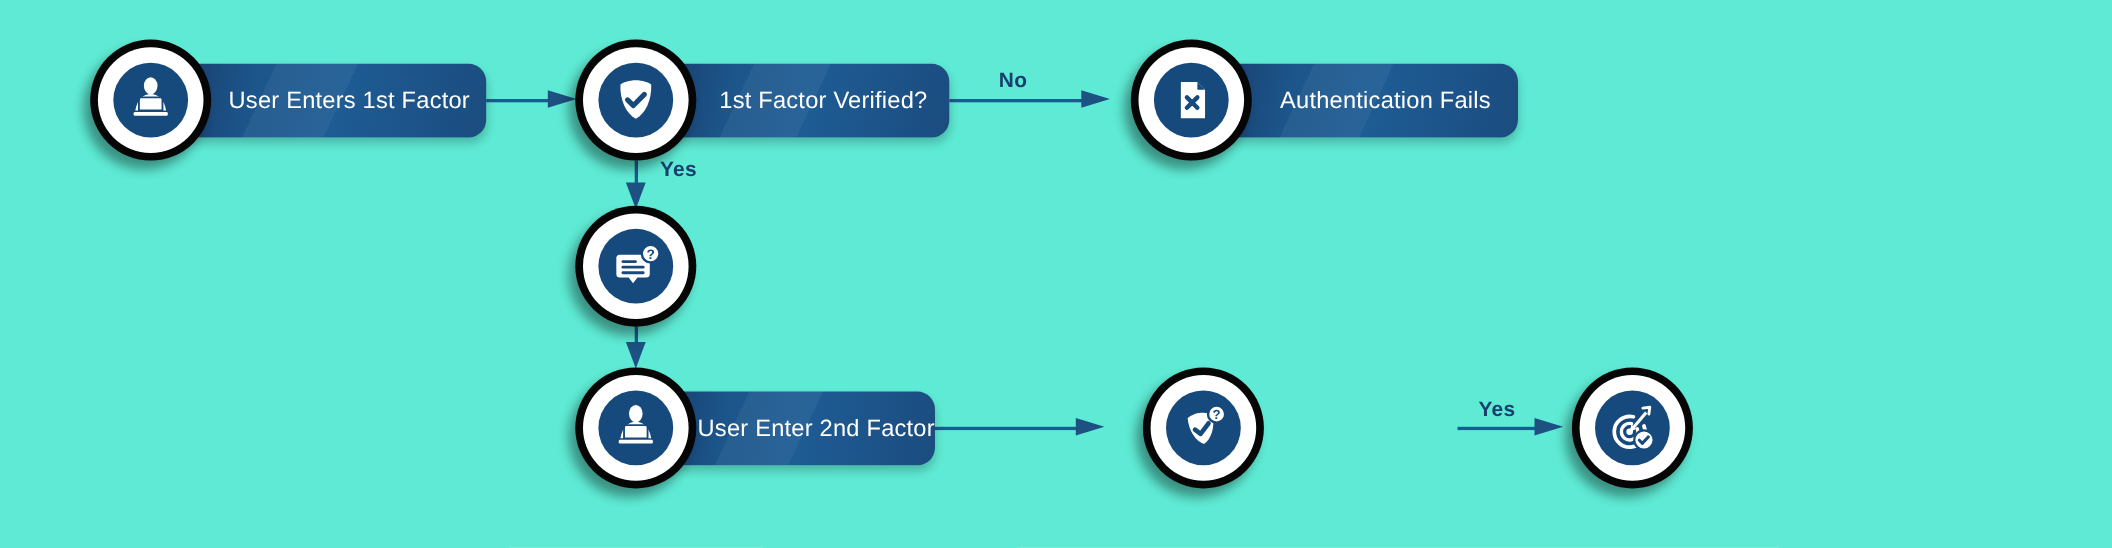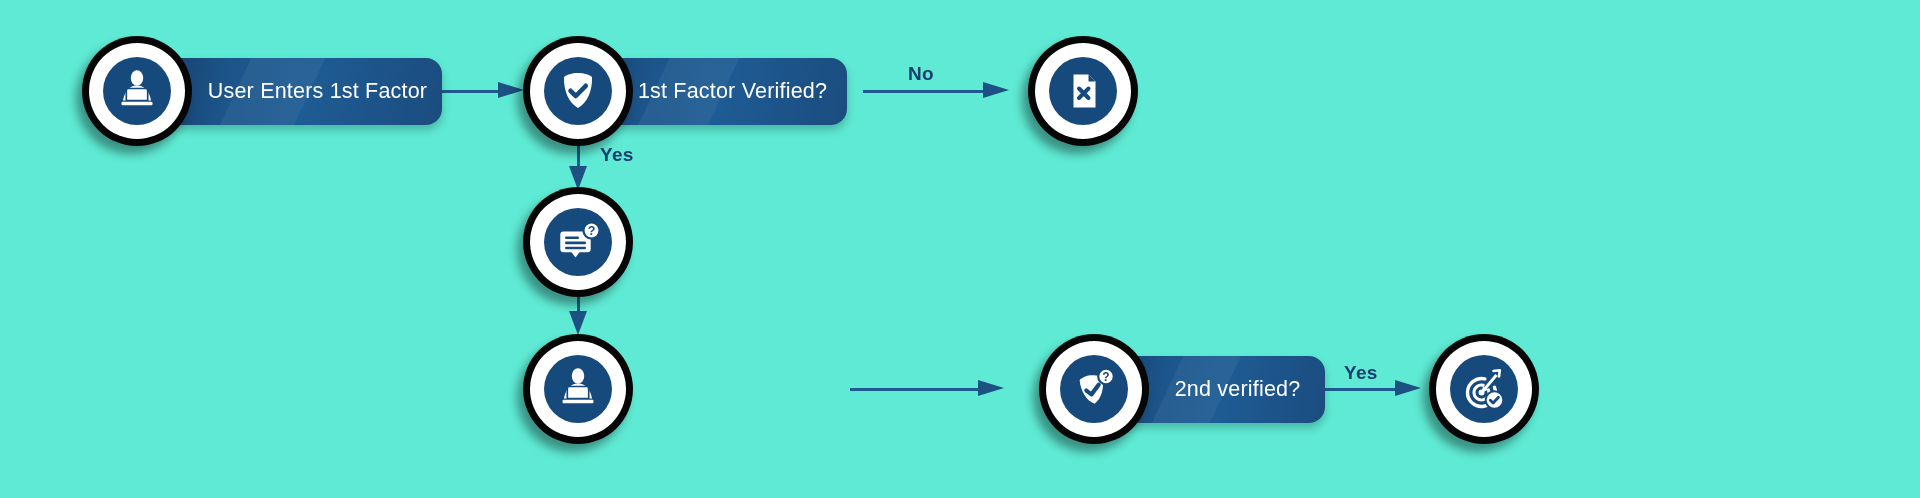--- a/index.html
+++ b/index.html
@@ -94,34 +94,37 @@
         <svg viewBox="0 0 48 48">
           <ellipse cx="24" cy="11" rx="6.2" ry="7.8" fill="#fff"></ellipse>
           <path d="M24 18.5 C17.5 18.5 11.8 23 10 33.5 L38 33.5 C36.2 23 30.5 18.5 24 18.5 Z" fill="#fff"></path>
           <path d="M15.5 21.5 h17 a2.2 2.2 0 0 1 2.2 2.2 V33.5 h-21.4 V23.7 a2.2 2.2 0 0 1 2.2 -2.2 Z" fill="#fff" stroke="#174A7C" stroke-width="1.7"></path>
           <rect x="8.5" y="34.8" width="31" height="3.4" rx="1.2" fill="#fff"></rect>
         </svg>
       </div>
     </div>
   </div>
 
-  <div class="pill" style="left:562px;top:58px;width:285px;">
+  <div class="pill" style="left:578px;top:58px;width:285px;">
     <span class="pill-text">1st Factor Verified?</span>
   </div>
   <div class="circle" style="left:523px;top:36px;">
     <div class="circle-white">
       <div class="circle-navy">
         <svg viewBox="0 0 48 48">
           <path d="M24 6 C30 6 36 8 38 10 C38.5 24 33 36 24 41 C15 36 9.5 24 10 10 C12 8 18 6 24 6 Z" fill="#fff"></path>
           <path d="M16.5 23.8 L21.8 29 L31.8 18.8" fill="none" stroke="#174A7C" stroke-width="4.6" stroke-linecap="round" stroke-linejoin="round"></path>
         </svg>
       </div>
     </div>
   </div>
 
+  <div class="pill" style="left:1083px;top:58px;width:297px;">
+    <span class="pill-text">Authentication Fails</span>
+  </div>
   <div class="circle" style="left:1028px;top:36px;">
     <div class="circle-white">
       <div class="circle-navy">
         <svg viewBox="0 0 48 48">
           <path d="M14.5 7.5 H29.5 L36.5 14.5 V40.5 H14.5 Z" fill="#fff"></path>
           <path d="M29.5 7.5 L36.5 14.5 H29.5 Z" fill="#174A7C"></path>
           <path d="M20 21.5 L29.5 31 M29.5 21.5 L20 31" stroke="#174A7C" stroke-width="4" stroke-linecap="round"></path>
         </svg>
       </div>
     </div>
@@ -135,36 +138,36 @@
           <rect x="11" y="18.5" width="14" height="2.6" rx="1.3" fill="#174A7C"></rect>
           <rect x="11" y="23.6" width="21" height="2.6" rx="1.3" fill="#174A7C"></rect>
           <rect x="11" y="28.7" width="21" height="2.6" rx="1.3" fill="#174A7C"></rect>
           <circle cx="37.5" cy="12.5" r="8" fill="#fff" stroke="#174A7C" stroke-width="2.2"></circle>
           <text x="37.5" y="17" text-anchor="middle" font-size="12.5" font-weight="bold" fill="#174A7C" font-family="'Liberation Sans',sans-serif">?</text>
         </svg>
       </div>
     </div>
   </div>
 
+  <div class="pill" style="left:578px;top:356px;width:272px;">
+    <span class="pill-text">User Enter 2nd Factor</span>
+  </div>
   <div class="circle" style="left:523px;top:334px;">
     <div class="circle-white">
       <div class="circle-navy">
         <svg viewBox="0 0 48 48">
           <ellipse cx="24" cy="11" rx="6.2" ry="7.8" fill="#fff"></ellipse>
           <path d="M24 18.5 C17.5 18.5 11.8 23 10 33.5 L38 33.5 C36.2 23 30.5 18.5 24 18.5 Z" fill="#fff"></path>
           <path d="M15.5 21.5 h17 a2.2 2.2 0 0 1 2.2 2.2 V33.5 h-21.4 V23.7 a2.2 2.2 0 0 1 2.2 -2.2 Z" fill="#fff" stroke="#174A7C" stroke-width="1.7"></path>
           <rect x="8.5" y="34.8" width="31" height="3.4" rx="1.2" fill="#fff"></rect>
         </svg>
       </div>
     </div>
   </div>
 
-  <div class="pill" style="left:1094px;top:356px;width:231px;">
-    <span class="pill-text">2nd verified?</span>
-  </div>
   <div class="circle" style="left:1039px;top:334px;">
     <div class="circle-white">
       <div class="circle-navy">
         <svg viewBox="0 0 48 48">
           <g transform="rotate(-8 24 26)">
             <path d="M22.5 10 C27.5 10 32.5 11.7 34.3 13.3 C34.8 24.7 30.3 34.5 22.8 38.7 C15.3 34.5 10.8 24.7 11.3 13.3 C13.1 11.7 17.5 10 22.5 10 Z" fill="#fff"></path>
             <path d="M16.5 24.5 L21 29 L29.5 20.5" stroke="#174A7C" stroke-width="4.2" fill="none" stroke-linecap="round" stroke-linejoin="round"></path>
           </g>
           <circle cx="36" cy="11.5" r="7.8" fill="#fff" stroke="#174A7C" stroke-width="2.2"></circle>
           <text x="36" y="15.9" text-anchor="middle" font-size="12" font-weight="bold" fill="#174A7C" font-family="'Liberation Sans',sans-serif">?</text>

